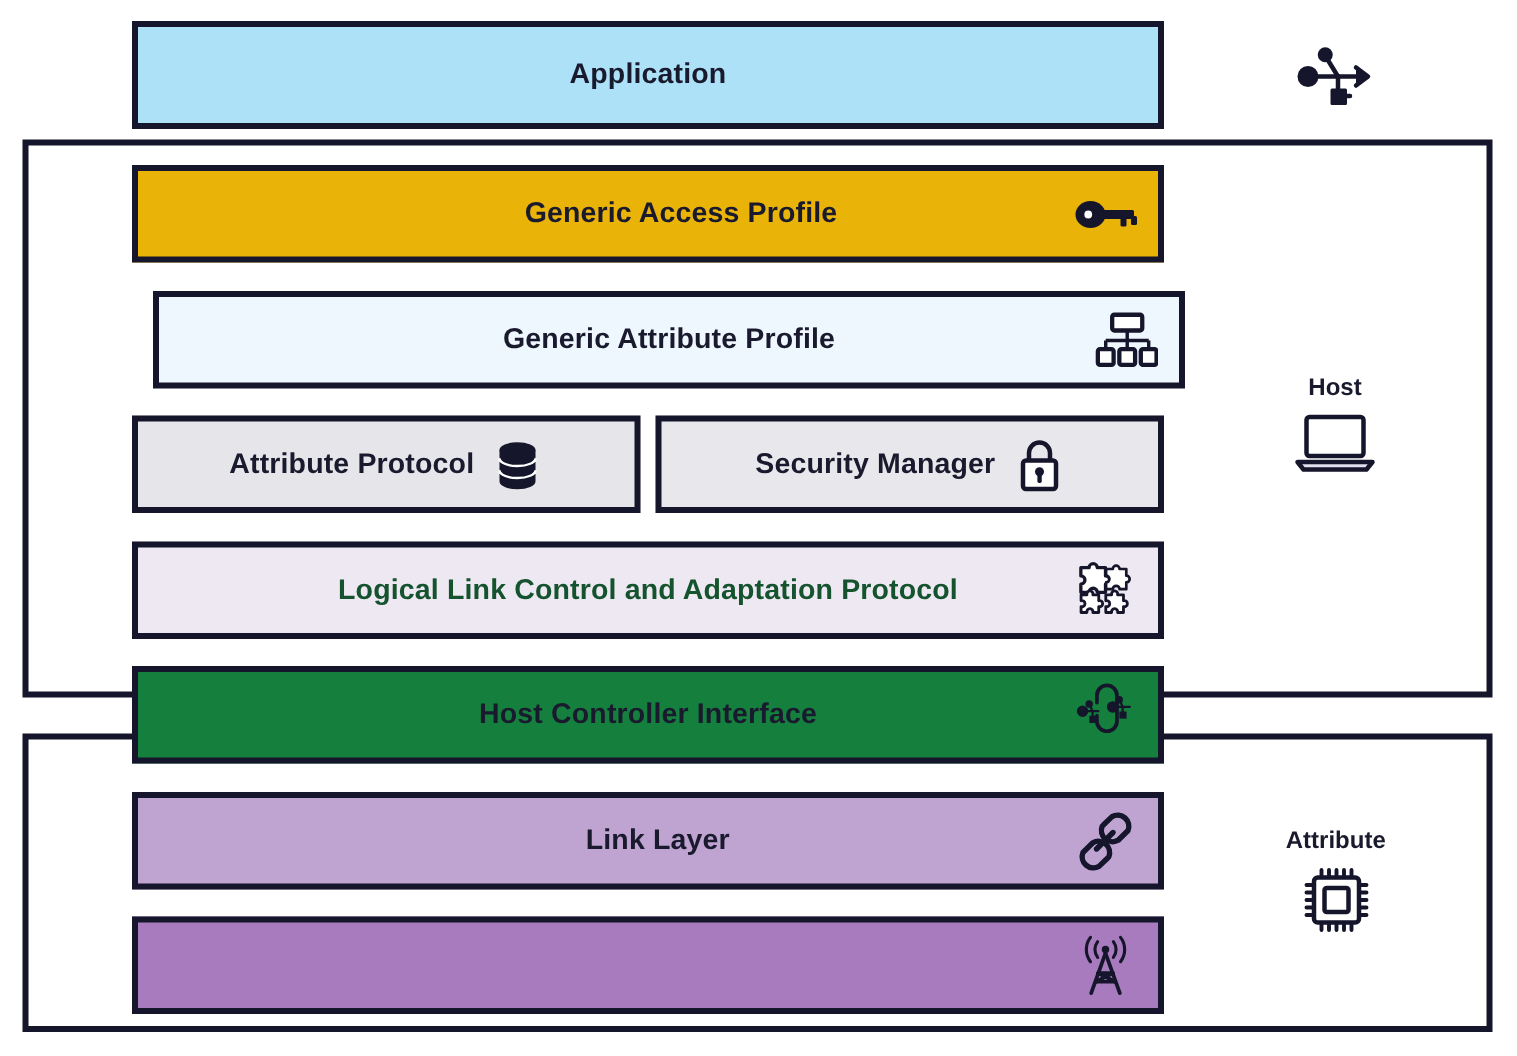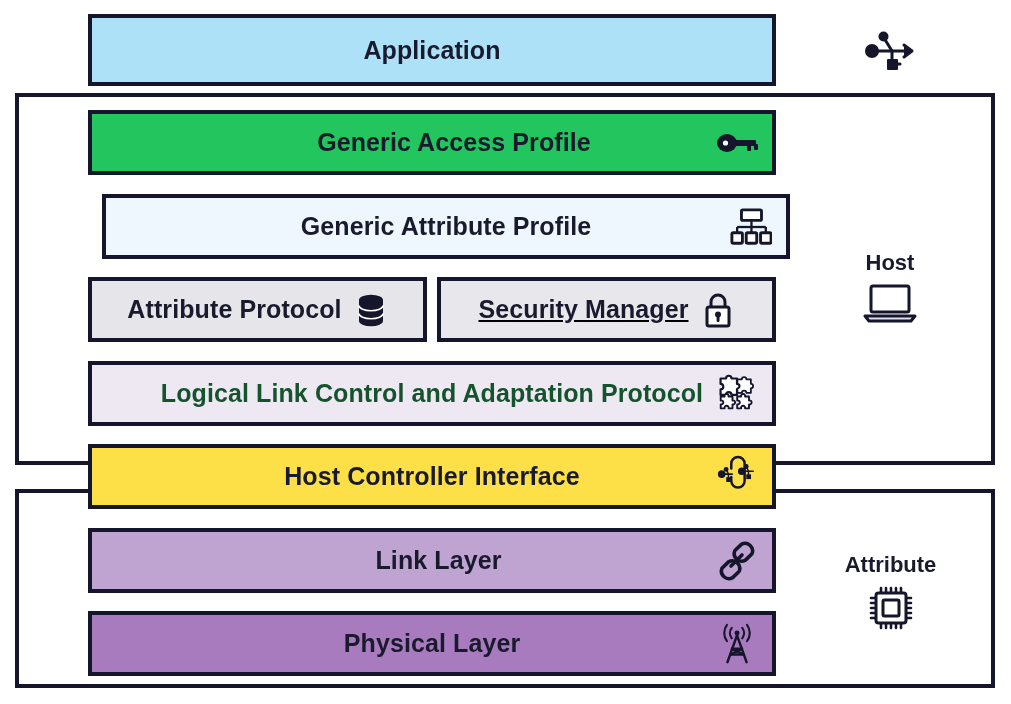--- a/index.html
+++ b/index.html
@@ -35,21 +35,21 @@
     position: absolute;
     box-sizing: border-box;
     border: 4px solid #15152b;
     display: flex;
     align-items: center;
     justify-content: center;
     z-index: 5;
   }
   .layer-label {
     font-weight: bold;
-    font-size: 25px;
+    font-size: 19px;
     letter-spacing: 0.1px;
     color: #1a1a2e;
     white-space: nowrap;
     text-align: center;
   }
 
   
   .layer .icon-slot {
     position: absolute;
     right: 14px;
@@ -75,37 +75,37 @@
     display: flex;
     align-items: center;
     justify-content: center;
   }
 
   
   #row-application { left: 88px;  top: 14px;  width: 688px; height: 72px;  background: #ade1f8; }
   #row-gap         { left: 88px;  top: 110px; width: 688px; height: 65px;  background: #d7edfb; }
   #row-gatt        { left: 88px;  top: 194px; width: 688px; height: 65px;  background: #eef6fe; }
   #row-att         { left: 88px;  top: 277px; width: 339px; height: 65px;  background: #e6e6ea; }
-  #row-sm          { left: 437px; top: 277px; width: 339px; height: 65px;  background: #e8e8ec; text-decoration: underline; }
+  #row-sm          { left: 437px; top: 277px; width: 339px; height: 65px;  background: #e8e8ec; }
   #row-l2cap       { left: 88px;  top: 361px; width: 688px; height: 65px;  background: #eee8f3; }
   #row-hci         { left: 88px;  top: 444px; width: 688px; height: 65px;  background: #ddd0e7; }
   #row-ll          { left: 88px;  top: 528px; width: 688px; height: 65px;  background: #bfa4d2; }
   #row-phy         { left: 88px;  top: 611px; width: 688px; height: 65px;  background: #a87bbe; }
 
   
   .side-annot {
     position: absolute;
     display: flex;
     flex-direction: column;
     align-items: center;
     z-index: 6;
   }
   .side-annot .side-label {
     font-weight: bold;
-    font-size: 22px;
+    font-size: 16px;
     color: #101020;
     white-space: nowrap;
     margin-bottom: 6px;
   }
   #annot-host       { left: 820px; top: 250px; width: 140px; }
   #annot-controller { left: 808px; top: 552px; width: 165px; }
   #annot-usb-top    { left: 850px; top: 24px;  width: 80px;  }
 
   svg { display: block; }
 </style>
@@ -161,21 +161,21 @@
         <rect x="9" y="9" width="30" height="30" rx="2.5" fill="#ffffff" stroke="#15152b" stroke-width="3"></rect>
         <rect x="16" y="16" width="16" height="16" rx="1.5" fill="#ffffff" stroke="#15152b" stroke-width="3"></rect>
       </svg>
     </span>
   </div>
 
   <div class="layer" id="row-application" style="background: rgb(173, 225, 248); border-color: rgb(21, 21, 43);">
     <span class="layer-label" style="color: rgb(26, 26, 46);">Application</span>
   </div>
 
-  <div class="layer" id="row-gap" style="background: #22c55e; border-color: rgb(21, 21, 43); padding-left: 44px;">
+  <div class="layer" id="row-gap" style="background: #eab308; border-color: rgb(21, 21, 43); padding-left: 44px;">
     <span class="layer-label" style="color: rgb(26, 26, 46);">Generic Access Profile</span>
     <span class="icon-slot">
       <svg width="42" height="26" viewBox="0 0 42 26">
         <g fill="#15152b">
           <ellipse cx="11" cy="13" rx="10" ry="9"></ellipse>
           <rect x="17" y="10" width="23" height="6" rx="1"></rect>
           <rect x="31" y="14" width="4" height="7" rx="1"></rect>
           <rect x="38" y="14" width="4" height="6" rx="1"></rect>
         </g>
         <circle cx="9.5" cy="13" r="2.6" fill="#ffffff"></circle>
@@ -241,21 +241,21 @@
         <g fill="#ffffff" stroke="#15152b" stroke-width="2.4" stroke-linejoin="round">
           <path d="M5 6 h6 a3 3 0 1 1 6 0 h6 v6 a3 3 0 1 1 0 6 v6 h-6 a3 3 0 1 0 -6 0 h-6 v-6 a3 3 0 1 0 0 -6 Z"></path>
           <path d="M25 4 h6 a3 3 0 1 1 6 0 h6 v6 a3 3 0 1 1 0 6 v6 h-6 a3 3 0 1 0 -6 0 h-6 v-6 a3 3 0 1 0 0 -6 Z" transform="translate(-2,2) scale(0.82) translate(6,2)"></path>
           <path d="M4 26 h5 a2.6 2.6 0 1 1 5 0 h5 v5 a2.6 2.6 0 1 1 0 5 v5 h-5 a2.6 2.6 0 1 0 -5 0 h-5 v-5 a2.6 2.6 0 1 0 0 -5 Z" transform="scale(0.86) translate(2,4)"></path>
           <path d="M24 26 h5 a2.6 2.6 0 1 1 5 0 h5 v5 a2.6 2.6 0 1 1 0 5 v5 h-5 a2.6 2.6 0 1 0 -5 0 h-5 v-5 a2.6 2.6 0 1 0 0 -5 Z" transform="scale(0.86) translate(3,4)"></path>
         </g>
       </svg>
     </span>
   </div>
 
-  <div class="layer" id="row-hci" style="background: #fde047; border-color: rgb(21, 21, 43);">
+  <div class="layer" id="row-hci" style="background: #15803d; border-color: rgb(21, 21, 43);">
     <span class="layer-label" style="color: rgb(26, 26, 46);">Host Controller Interface</span>
     <span class="icon-slot">
       <svg width="44" height="46" viewBox="0 0 44 46">
         <path d="M16 14 V9 a7 7 0 0 1 14 0 v18 a7 7 0 0 1 -14 0 V23" fill="none" stroke="#15152b" stroke-width="2.6" stroke-linecap="round"></path>
         <g fill="#15152b" stroke="#15152b" stroke-width="1.6" stroke-linecap="round">
           <circle cx="6" cy="20" r="3.2"></circle>
           <path d="M9 20 H17" fill="none"></path>
           <path d="M13 20 L11 15.5" fill="none"></path>
           <circle cx="10.6" cy="15" r="1.8"></circle>
           <path d="M13 20 L13 24.5" fill="none"></path>
@@ -280,21 +280,20 @@
         <g fill="none" stroke="#15152b" stroke-width="3.6" stroke-linecap="round" stroke-linejoin="round">
           <path d="M24 8 l6 -5 a7.5 7.5 0 0 1 10 10 l-7 6 a7.5 7.5 0 0 1 -10 -10" transform="translate(-4,2) rotate(-4 21 12)"></path>
           <path d="M18 34 l-6 5 a7.5 7.5 0 0 1 -10 -10 l7 -6 a7.5 7.5 0 0 1 10 10" transform="translate(4,-2) rotate(-4 21 30)"></path>
           <path d="M15 26 L26 15"></path>
         </g>
       </svg>
     </span>
   </div>
 
   <div class="layer" id="row-phy" style="background: rgb(168, 123, 190); border-color: rgb(21, 21, 43);">
-    <span class="layer-label" style="color: rgb(26, 26, 46);">Physical Layer</span>
     <span class="icon-slot">
       <svg width="44" height="46" viewBox="0 0 44 46">
         <g fill="none" stroke="#15152b" stroke-width="2.2" stroke-linecap="round">
           <path d="M16.5 6 a9 9 0 0 0 0 11"></path>
           <path d="M11.5 3 a14 14 0 0 0 0 17"></path>
           <path d="M27.5 6 a9 9 0 0 1 0 11"></path>
           <path d="M32.5 3 a14 14 0 0 1 0 17"></path>
         </g>
         <circle cx="22" cy="11.5" r="2.6" fill="#15152b"></circle>
         <g fill="none" stroke="#15152b" stroke-width="2.6" stroke-linecap="round" stroke-linejoin="round">

